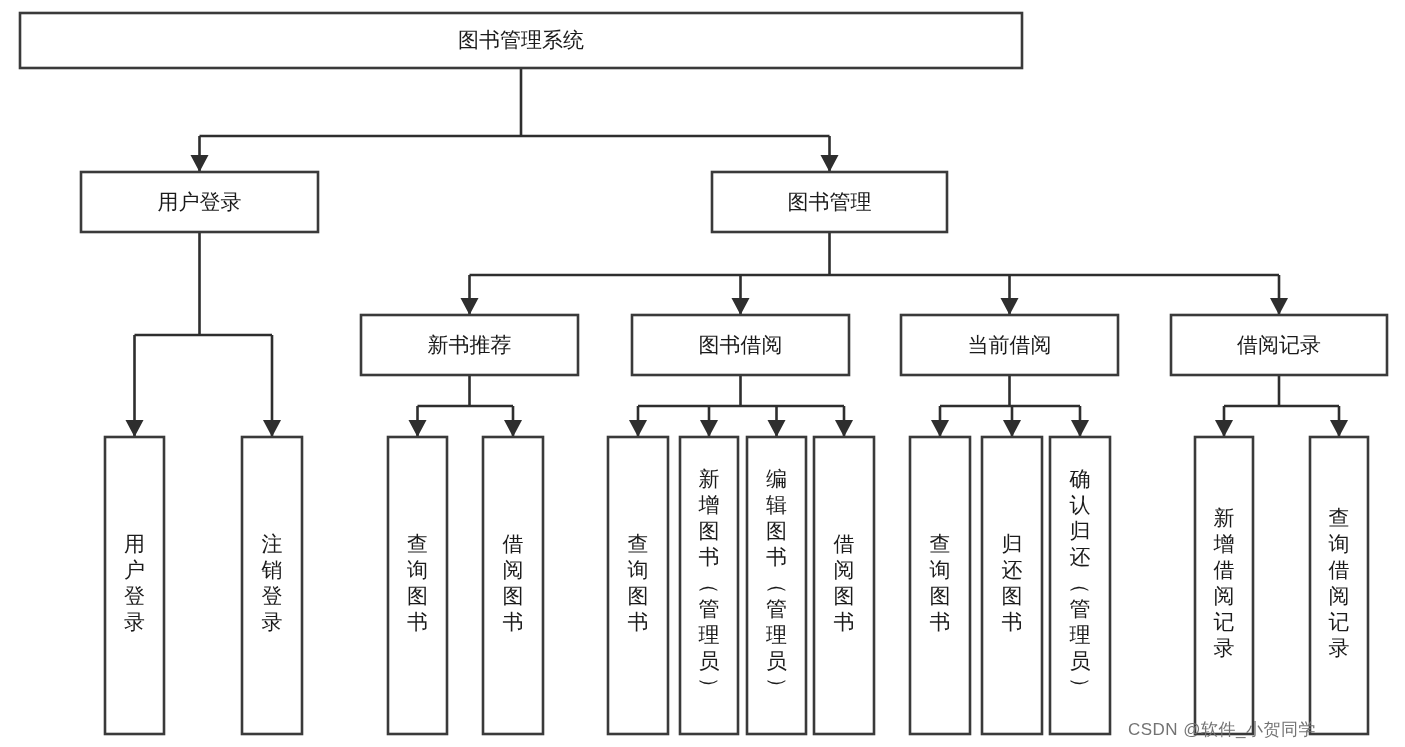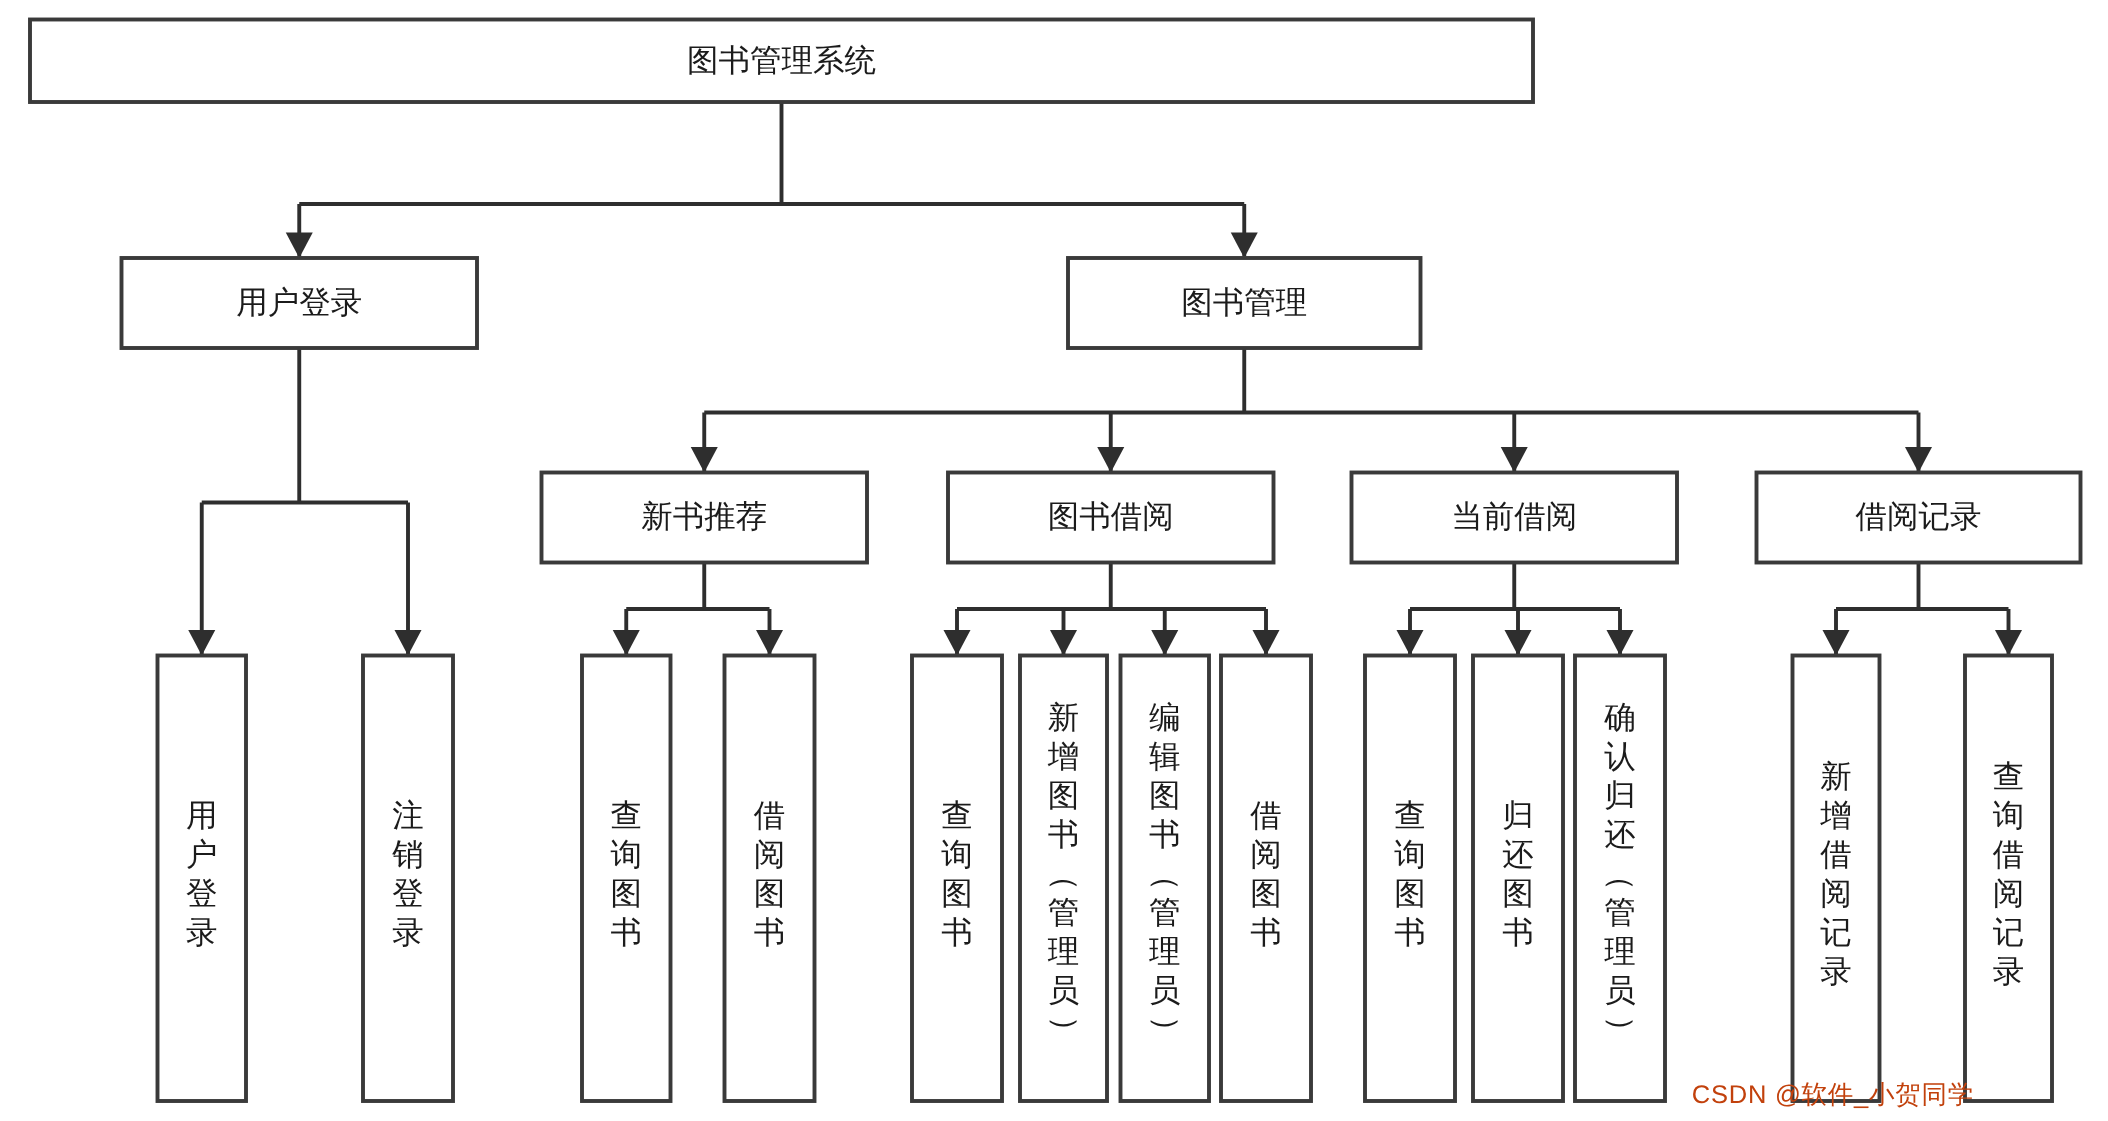--- a/index.html
+++ b/index.html
@@ -55,21 +55,21 @@
   .arrow-head {
     fill: #2e2e2e;
     stroke: none;
   }
   .watermark {
     position: absolute;
     right: 10px;
     bottom: 6px;
     font-family: "Liberation Sans", "DejaVu Sans", sans-serif;
     font-size: 17px;
-    color: #c2410c;
+    color: #737373;
     letter-spacing: 0.5px;
     white-space: nowrap;
     user-select: none;
   }
 </style>
 </head>
 <body>
 
 <div id="diagram-root">
   <svg id="tree-svg" viewBox="0 0 1405 747">

